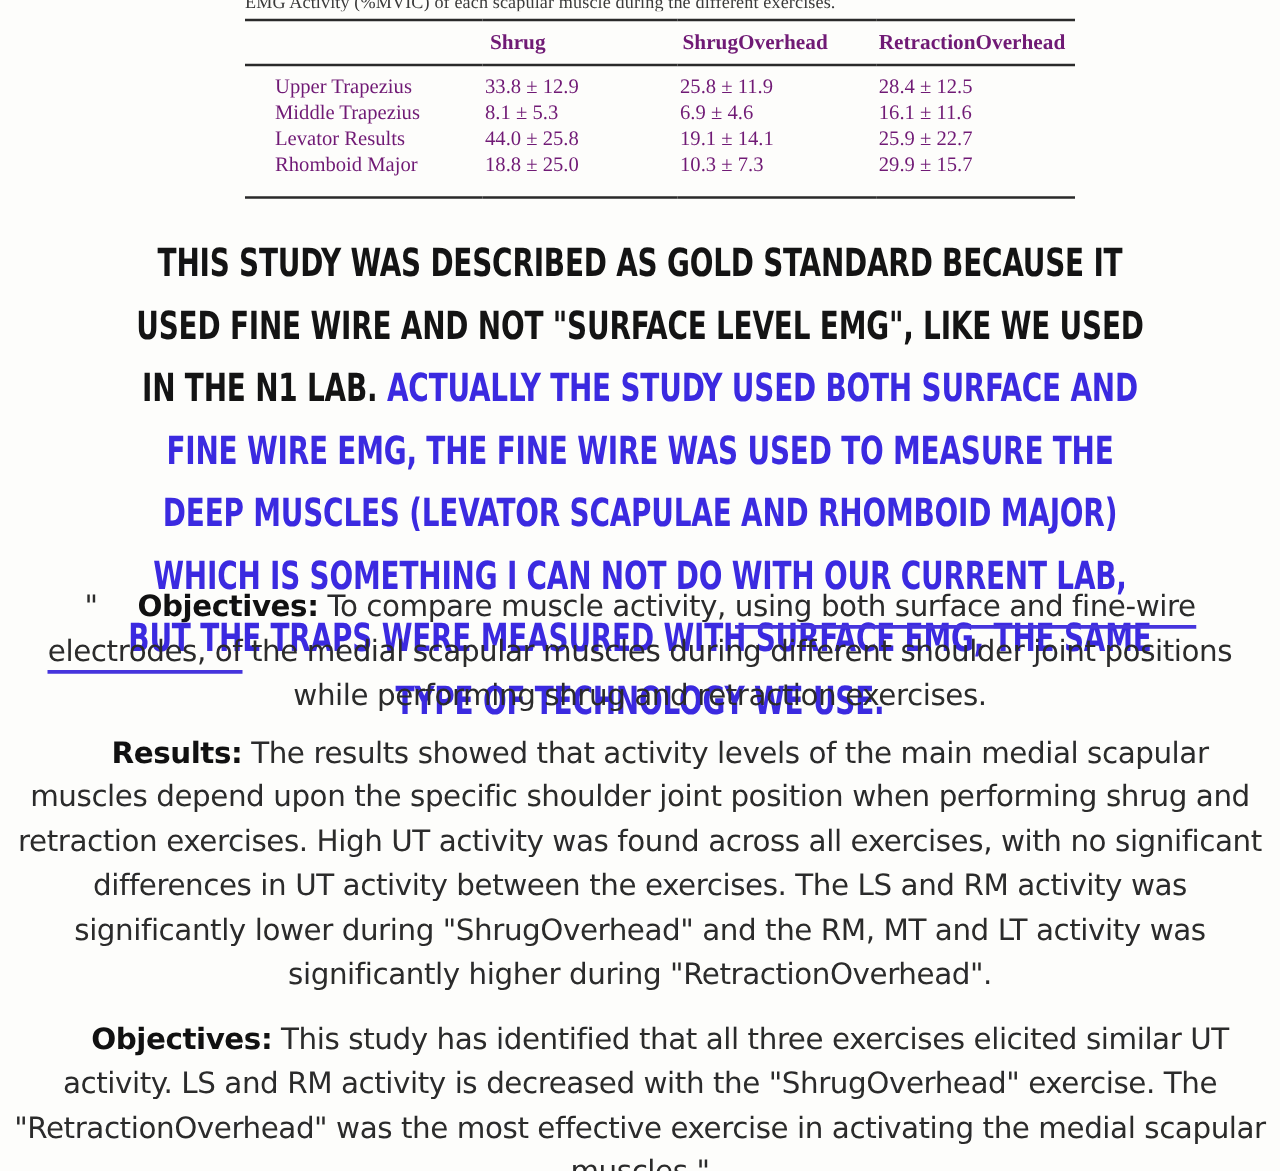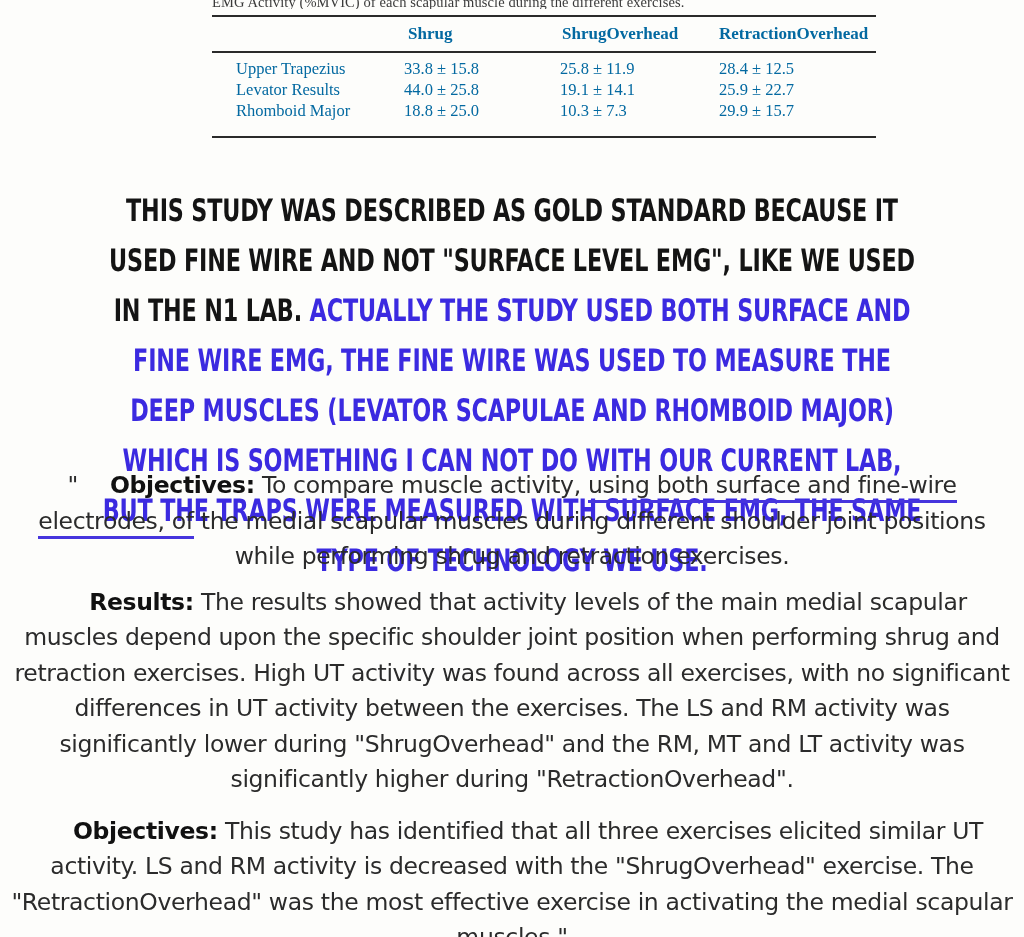--- a/index.html
+++ b/index.html
@@ -12,21 +12,21 @@
     height: 937px;
     position: relative;
     overflow: hidden;
     font-family: "Liberation Sans", sans-serif;
     background: #fdfdfb;
   }
 
   
   #figure-table {
     position: absolute;
-    left: 212px;
+    left: 196px;
     top: 0px;
     width: 628px;
   }
   .tbl-caption {
     font-family: "Liberation Serif", serif;
     font-size: 14.5px;
     color: #3a3a3a;
     white-space: nowrap;
     overflow: hidden;
     height: 13px;
@@ -38,21 +38,21 @@
     top: -4px;
   }
   table.emg {
     border-collapse: collapse;
     width: 628px;
     font-family: "Liberation Serif", serif;
     table-layout: fixed;
   }
   table.emg th, table.emg td {
     font-size: 16.5px;
-    color: #0369a1;
+    color: #701a75;
     padding: 0;
     text-align: left;
     white-space: nowrap;
     font-weight: normal;
   }
   table.emg thead th {
     font-weight: bold;
     height: 34px;
     vertical-align: middle;
     font-size: 17px;
@@ -127,23 +127,29 @@
       <tr>
         <th class="col-muscle"></th>
         <th class="col-v1 hdr-v1">Shrug</th>
         <th class="col-v2 hdr-v2">ShrugOverhead</th>
         <th class="col-v3 hdr-v3">RetractionOverhead</th>
       </tr>
     </thead>
     <tbody>
       <tr>
         <td class="col-muscle">Upper Trapezius</td>
-        <td class="col-v1 num">33.8 ± 15.8</td>
+        <td class="col-v1 num">33.8 ± 12.9</td>
         <td class="col-v2 num">25.8 ± 11.9</td>
         <td class="col-v3 num">28.4 ± 12.5</td>
+      </tr>
+      <tr>
+        <td class="col-muscle">Middle Trapezius</td>
+        <td class="col-v1 num">8.1 ± 5.3</td>
+        <td class="col-v2 num">6.9 ± 4.6</td>
+        <td class="col-v3 num">16.1 ± 11.6</td>
       </tr>
       <tr>
         <td class="col-muscle">Levator Results</td>
         <td class="col-v1 num">44.0 ± 25.8</td>
         <td class="col-v2 num">19.1 ± 14.1</td>
         <td class="col-v3 num">25.9 ± 22.7</td>
       </tr>
       <tr>
         <td class="col-muscle">Rhomboid Major</td>
         <td class="col-v1 num">18.8 ± 25.0</td>

